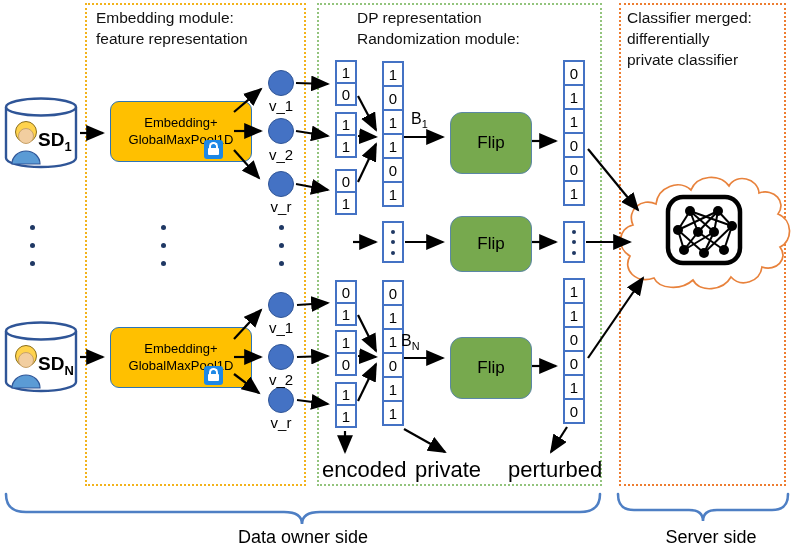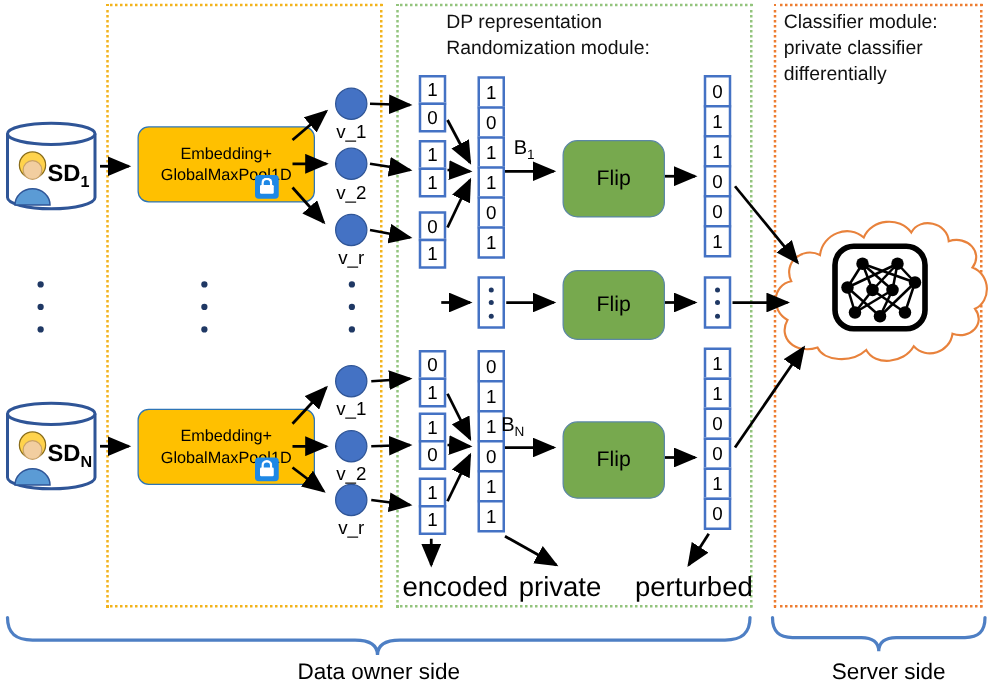--- a/index.html
+++ b/index.html
@@ -48,28 +48,32 @@
 </style>
 </head>
 <body>
 
 <div id="canvas">
 
   <div class="module" style="left:85px;top:3px;width:221px;height:483px;border-color:#F2B31C"></div>
   <div class="module" style="left:317px;top:3px;width:285px;height:483px;border-color:#93C47D"></div>
   <div class="module" style="left:619px;top:3px;width:167px;height:483px;border-color:#ED7D31"></div>
 
+  <div class="module-title" style="left:96px;top:7px">
+    <div>Embedding module:</div>
+    <div>feature representation</div>
+  </div>
   <div class="module-title" style="left:357px;top:7px">
     <div>DP representation</div>
     <div>Randomization module:</div>
   </div>
   <div class="module-title" style="left:627px;top:7px">
-    <div>Classifier module:</div>
+    <div>Classifier merged:</div>
+    <div>differentially</div>
     <div>private classifier</div>
-    <div>differentially</div>
   </div>
 
   <svg class="cyl" style="left:3px;top:96px" width="76" height="76" viewBox="0 0 76 76">
     <path d="M3,11 L3,62 A35,9 0 0 0 73,62 L73,11" fill="#fff" stroke="#2F5597" stroke-width="2.4"></path>
     <ellipse cx="38" cy="11" rx="35" ry="8.5" fill="#fff" stroke="#2F5597" stroke-width="2.4"></ellipse>
     <circle cx="23" cy="36" r="10.5" fill="#FFD34D" stroke="#8a6d1a" stroke-width="1"></circle>
     <circle cx="23" cy="40" r="7.5" fill="#F2CEA0" stroke="#c8a269" stroke-width="1"></circle>
     <path d="M9,68 a14,13 0 0 1 28,0 z" fill="#5B9BD5" stroke="#2F5597" stroke-width="1.2"></path>
   </svg>
   <div class="sdlabel" style="left:38px;top:129px"><span>SD</span><sub>1</sub></div>

